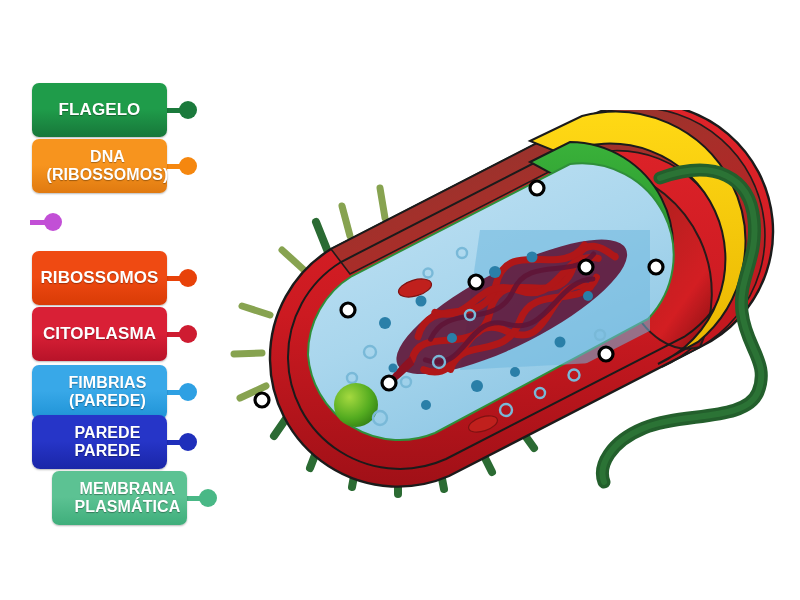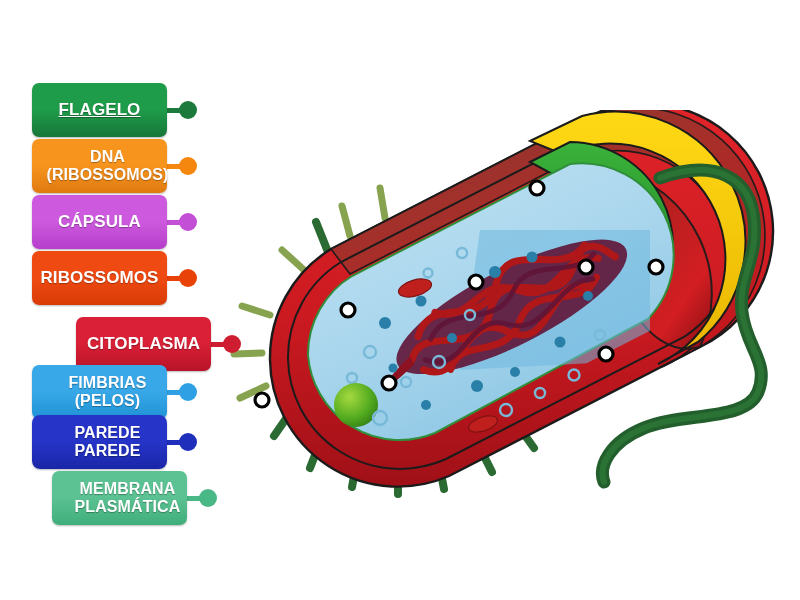--- a/index.html
+++ b/index.html
@@ -96,21 +96,21 @@
   }
 </style>
 </head>
 <body style="background: rgb(255, 255, 255);">
 
 <div id="stage">
 
   <div id="label-column">
 
     <div class="label-row" id="row-0" style="top: 83px;">
-      <div class="label-box" style="background: linear-gradient(rgb(31, 156, 74) 0%, rgb(31, 156, 74) 48%, rgb(23, 119, 58) 100%); text-decoration: underline;">
+      <div class="label-box" style="background: linear-gradient(rgb(31, 156, 74) 0%, rgb(31, 156, 74) 48%, rgb(23, 119, 58) 100%);">
         <span>FLAGELO</span>
       </div>
       <div class="connector">
         <div class="stem" style="background: rgb(27, 122, 60);"></div>
         <div class="knob" style="background: rgb(27, 122, 60);"></div>
       </div>
     </div>
 
     <div class="label-row" id="row-1" style="top: 139px;">
       <div class="label-box two-line" style="background: linear-gradient(rgb(247, 148, 30) 0%, rgb(247, 148, 30) 48%, rgb(224, 122, 16) 100%);">
@@ -119,54 +119,51 @@
             <span style="display:block">(RIBOSSOMOS)</span>
           </span>
       </div>
       <div class="connector">
         <div class="stem" style="background: rgb(245, 135, 15);"></div>
         <div class="knob" style="background: rgb(245, 135, 15);"></div>
       </div>
     </div>
 
     <div class="label-row" id="row-2" style="top: 195px;">
-      <div class="label-box" style="background: linear-gradient(rgb(205, 90, 222) 0%, rgb(205, 90, 222) 48%, rgb(182, 62, 203) 100%);">
-        <span>CÁPSULA</span>
-      </div>
       <div class="connector">
         <div class="stem" style="background: rgb(194, 79, 214);"></div>
         <div class="knob" style="background: rgb(194, 79, 214);"></div>
       </div>
     </div>
 
     <div class="label-row" id="row-3" style="top: 251px;">
       <div class="label-box" style="background: linear-gradient(rgb(239, 74, 18) 0%, rgb(239, 74, 18) 48%, rgb(217, 59, 6) 100%);">
         <span>RIBOSSOMOS</span>
       </div>
       <div class="connector">
         <div class="stem" style="background: rgb(232, 66, 9);"></div>
         <div class="knob" style="background: rgb(232, 66, 9);"></div>
       </div>
     </div>
 
-    <div class="label-row" id="row-4" style="top: 317px; margin-left: 44px;">
+    <div class="label-row" id="row-4" style="top: 307px;">
       <div class="label-box" style="background: linear-gradient(rgb(217, 32, 54) 0%, rgb(217, 32, 54) 48%, rgb(184, 19, 41) 100%);">
         <span>CITOPLASMA</span>
       </div>
       <div class="connector">
         <div class="stem" style="background: rgb(206, 28, 49);"></div>
         <div class="knob" style="background: rgb(206, 28, 49);"></div>
       </div>
     </div>
 
     <div class="label-row" id="row-5" style="top: 365px;">
       <div class="label-box two-line" style="background: linear-gradient(rgb(56, 168, 232) 0%, rgb(56, 168, 232) 48%, rgb(31, 147, 214) 100%);">
         <span>
             <span style="display:block">FIMBRIAS</span>
-            <span style="display:block">(PELOS)</span>
+            <span style="display:block">(PAREDE)</span>
           </span>
       </div>
       <div class="connector">
         <div class="stem" style="background: rgb(46, 160, 227);"></div>
         <div class="knob" style="background: rgb(46, 160, 227);"></div>
       </div>
     </div>
 
     <div class="label-row" id="row-6" style="top: 415px;">
       <div class="label-box two-line" style="background: linear-gradient(rgb(38, 53, 200) 0%, rgb(38, 53, 200) 48%, rgb(26, 38, 168) 100%); border-radius: 8px;">

